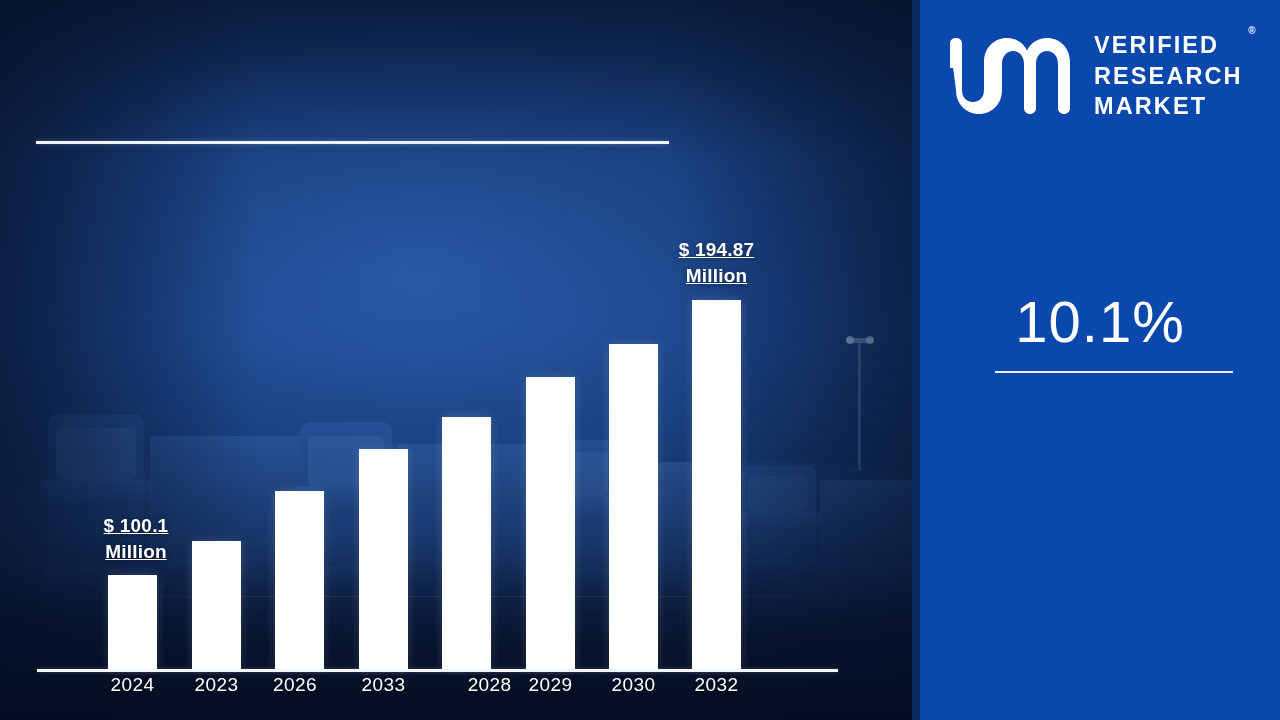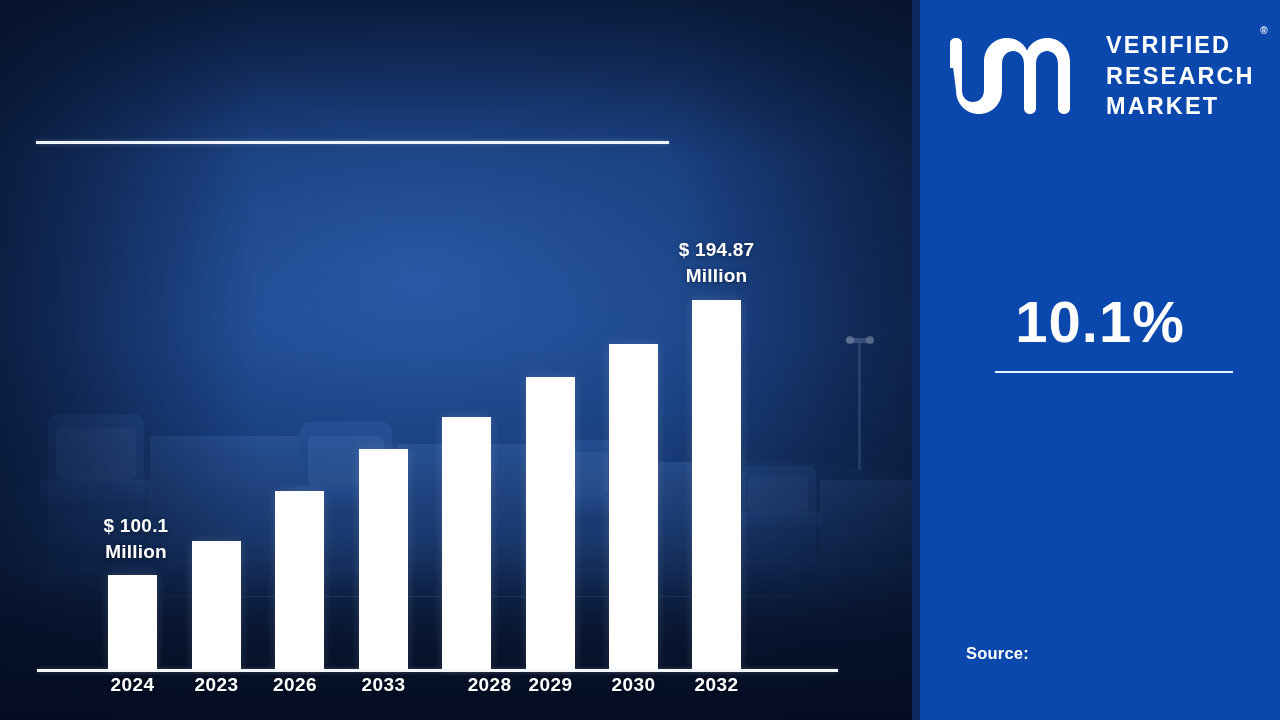--- a/index.html
+++ b/index.html
@@ -81,74 +81,75 @@
   .bar {
     position: absolute;
     background: #ffffff;
     box-shadow: 0 0 10px rgba(255,255,255,.14);
   }
   .tick {
     position: absolute;
     top: 674px;
     color: #ffffff;
     font-size: 19px;
-    font-weight: bold;
+    font-weight: normal;
     letter-spacing: .4px;
     text-align: center;
     text-shadow: 0 1px 4px rgba(0,0,0,.45);
   }
   .val-label {
     position: absolute;
     color: #ffffff;
     font-size: 19px;
     font-weight: bold;
     line-height: 1.35;
     text-align: center;
     letter-spacing: .2px;
     text-shadow: 0 1px 5px rgba(0,0,0,.4);
     white-space: nowrap;
+    text-decoration: underline;
   }
 
   
   .brand-edge {
     position: absolute; left: 912px; top: 0;
     width: 8px; height: 720px;
     background: #0c2a5e;
   }
   .brand-panel {
     position: absolute; left: 920px; top: 0;
     width: 360px; height: 720px;
     background: #0b48ad;
   }
 
   .logo-row {
     position: absolute; left: 26px; top: 28px;
     width: 316px; height: 96px;
-    display: flex; align-items: center; gap: 28px;
+    display: flex; align-items: center; gap: 16px;
   }
   .logo-mark { width: 132px; height: 76px; flex: 0 0 auto; }
   .logo-words {
     position: relative;
     color: #ffffff;
     font-size: 23.5px;
     font-weight: bold;
     line-height: 1.30;
     letter-spacing: 2.1px;
   }
   .reg-mark {
     position: absolute; right: -13px; top: -6px;
     font-size: 10px; font-weight: bold; letter-spacing: 0;
   }
 
   .cagr-value {
     position: absolute; left: 0; right: 0; top: 288px;
     text-align: center;
     color: #ffffff;
     font-size: 58px;
-    font-weight: 700;
+    font-weight: 400;
     letter-spacing: 1px;
   }
   .cagr-rule {
     position: absolute; left: 75px; top: 371px;
     width: 238px; height: 2px;
     background: #e9f2fb;
   }
   .cagr-caption {
     position: absolute; left: 0; right: 0; top: 385px;
     text-align: center;
@@ -306,17 +307,16 @@
         <div>RESEARCH</div>
         <div>MARKET</div>
         <span class="reg-mark">®</span>
       </div>
     </div>
 
     <div class="cagr-value">10.1%</div>
     <div class="cagr-rule"></div>
 
     <div class="source-block">
-      <div>Source:</div>
     </div>
 
   </div>
 </div>
 
 </body></html>

